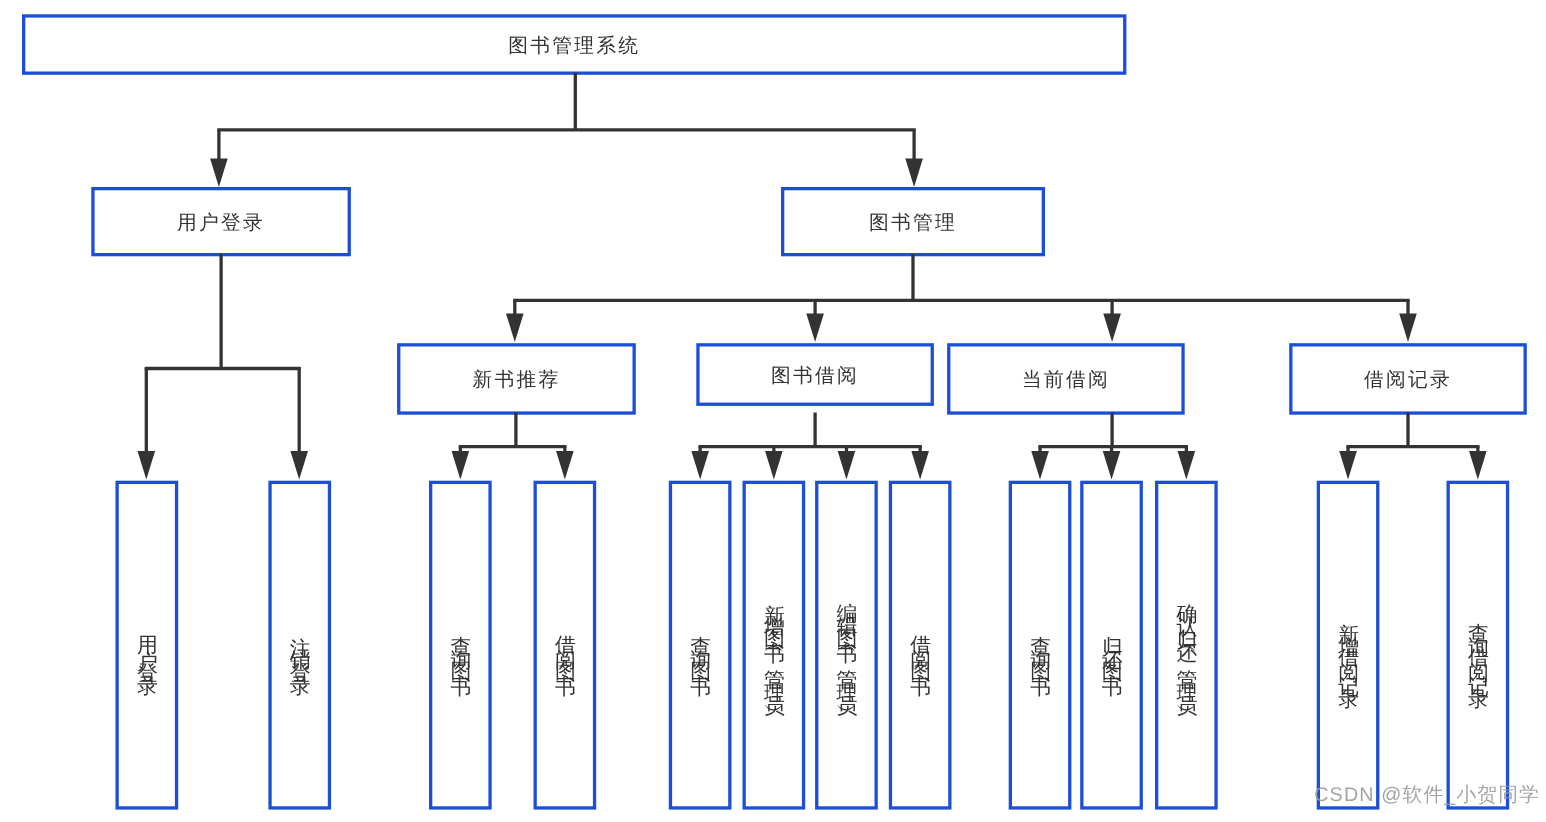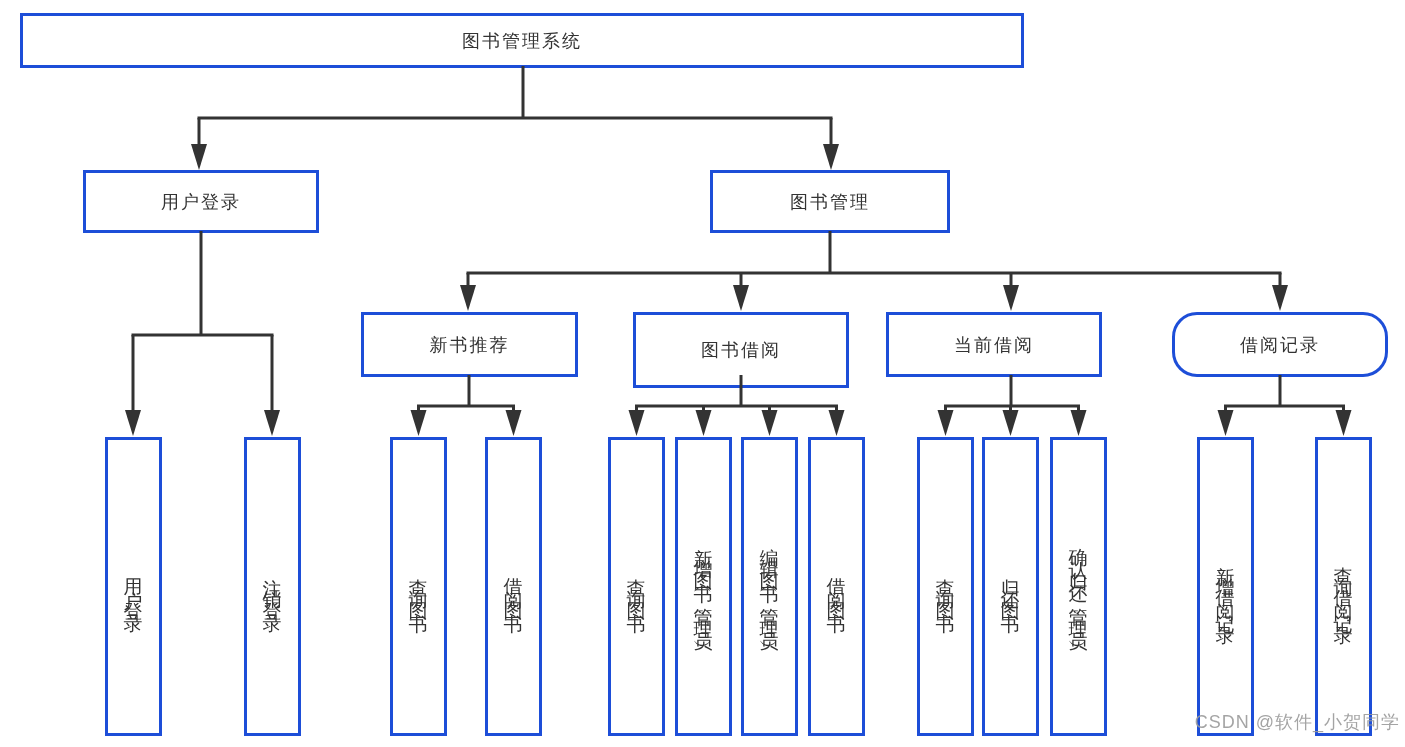--- a/index.html
+++ b/index.html
@@ -102,27 +102,27 @@
   <div class="node hnode" style="left:83px;top:170px;width:236px;height:63px;">
     <span>用户登录</span>
   </div>
   <div class="node hnode" style="left:710px;top:170px;width:240px;height:63px;text-align:right;">
     <span>图书管理</span>
   </div>
 
   <div class="node hnode" style="left:361px;top:312px;width:217px;height:65px;justify-content:center;">
     <span>新书推荐</span>
   </div>
-  <div class="node hnode" style="left:633px;top:312px;width:216px;height:76px;">
+  <div class="node hnode" style="left:633px;top:312px;width:216px;height:57px;">
     <span>图书借阅</span>
   </div>
-  <div class="node hnode" style="left:886px;top:312px;width:216px;height:65px;">
+  <div class="node hnode" style="left:861px;top:312px;width:216px;height:65px;">
     <span>当前借阅</span>
   </div>
-  <div class="node hnode" style="left:1172px;top:312px;width:216px;height:65px;border-radius:25px;">
+  <div class="node hnode" style="left:1172px;top:312px;width:216px;height:65px;">
     <span>借阅记录</span>
   </div>
 
   <div class="node vnode" style="left:105px;">
     <span class="vtext">用户登录</span>
   </div>
   <div class="node vnode" style="left:244px;">
     <span class="vtext">注销登录</span>
   </div>
 

